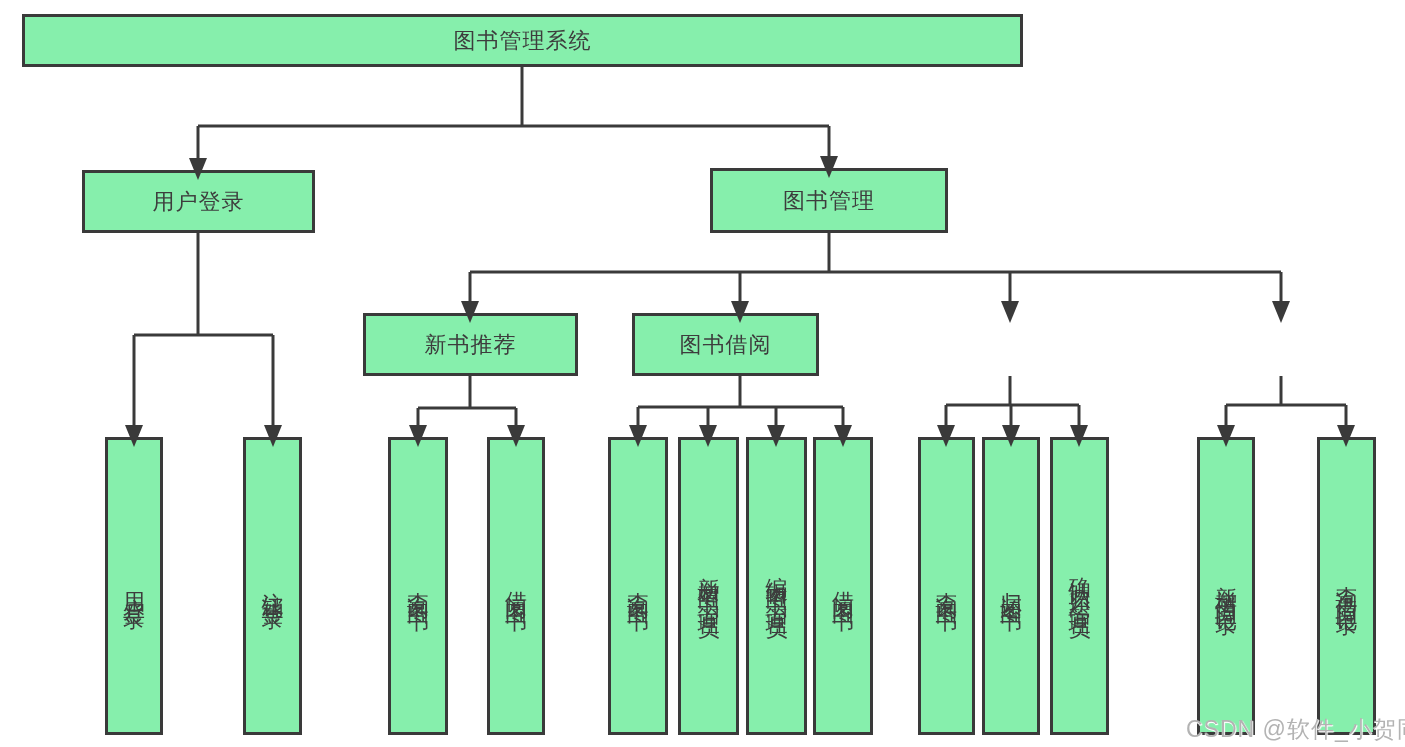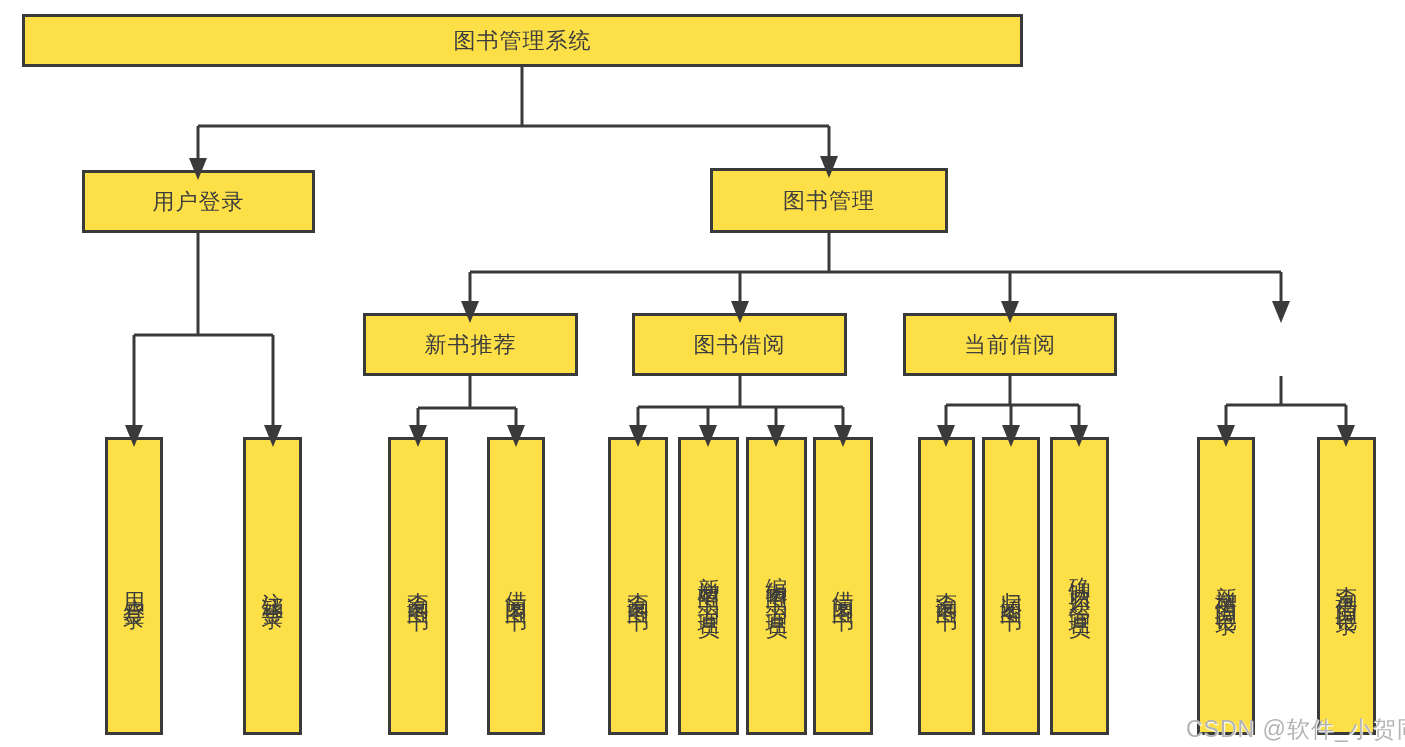--- a/index.html
+++ b/index.html
@@ -7,21 +7,21 @@
     position: relative;
     width: 1405px;
     height: 747px;
     background: #ffffff;
     overflow: hidden;
     font-family: "Liberation Sans", sans-serif;
   }
   .node {
     position: absolute;
     box-sizing: border-box;
-    background: #fde047;
+    background: #86efac;
     border: 3px solid #3a3a3a;
     display: flex;
     align-items: center;
     justify-content: center;
     color: #3d3d3d;
     z-index: 10;
   }
   .node.h span {
     font-size: 22px;
     letter-spacing: 1px;
@@ -130,25 +130,22 @@
   <div class="node h" style="left:82px;top:170px;width:233px;height:63px">
     <span>用户登录</span>
   </div>
   <div class="node h" style="left:363px;top:313px;width:215px;height:63px">
     <span>新书推荐</span>
   </div>
 
   <div class="node h" style="left:710px;top:168px;width:238px;height:65px">
     <span>图书管理</span>
   </div>
-  <div class="node h" style="left:632px;top:313px;width:215px;height:63px">
+  <div class="node h" style="left:632px;top:313px;width:187px;height:63px">
     <span>图书借阅</span>
-  </div>
-  <div class="node h" style="left:903px;top:313px;width:214px;height:63px">
-    <span>当前借阅</span>
   </div>
 
   <div class="node v" style="left:105px;top:437px;width:58px;height:298px">
     <span>用户登录</span>
   </div>
   <div class="node v" style="left:243px;top:437px;width:59px;height:298px">
     <span>注销登录</span>
   </div>
 
   <div class="node v" style="left:388px;top:437px;width:60px;height:298px">

